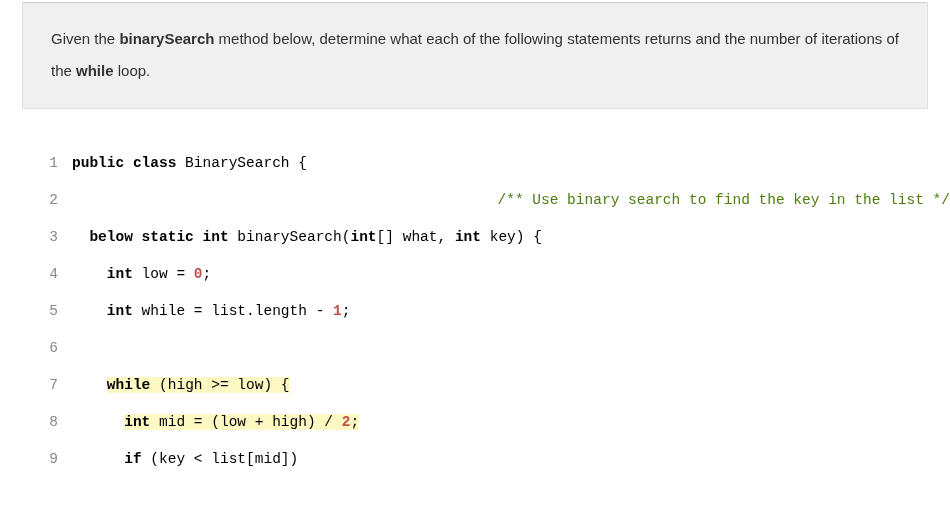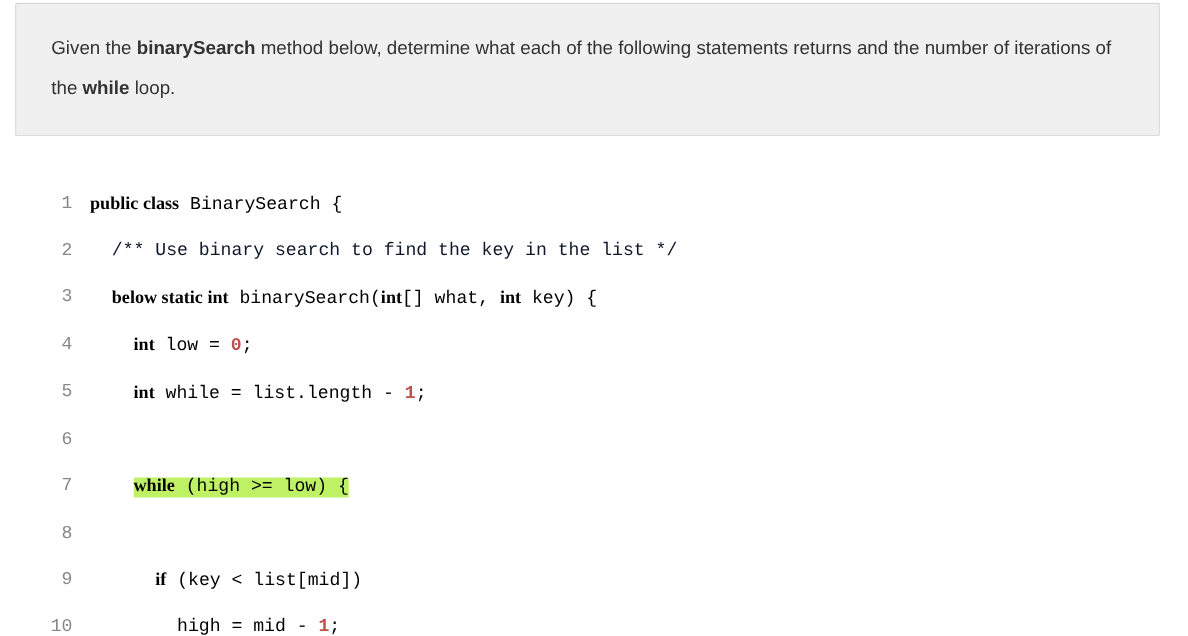--- a/index.html
+++ b/index.html
@@ -8,21 +8,21 @@
     background: #fff;
     font-family: "Helvetica Neue", Arial, sans-serif;
     width: 950px;
     height: 509px;
     overflow: hidden;
   }
   .question-box {
     background: #f0f0f0;
     border: 1px solid #ddd;
     border-top: 1px solid #ccc;
-    margin: 2px 22px 0 12px;
+    margin: 2px 22px 0 22px;
     padding: 20px 28px 22px 28px;
     border-radius: 2px;
   }
   .question-text {
     color: #333;
     font-size: 15px;
     line-height: 2.1;
   }
   .question-text .bold {
     font-weight: bold;
@@ -42,45 +42,44 @@
     width: 38px;
     text-align: right;
     color: #888;
     padding-right: 14px;
     flex: 0 0 auto;
     user-select: none;
   }
   .src {
     flex: 1 1 auto;
   }
-  .kw { font-weight: bold; color: #000; font-family: Liberation Serif, serif; }
-  .cmt { color: #0f172a; }
-  .hl { background: #bef264; }
+  .kw { font-weight: bold; color: #000; }
+  .cmt { color: #4d7c0f; text-align: right; }
+  .hl { background: #fef9c3; }
   .num { color: #c0504d; font-weight: bold;}
 </style>
 </head>
 <body>
 
 <div class="question-box">
   <div class="question-text">
     <span>Given the </span><span class="bold">binarySearch</span><span> method below, determine what each of the following statements returns and the number of iterations of the </span><span class="bold">while</span><span> loop.</span>
   </div>
 </div>
 
 <div class="code-area">
 <div class="line"><span class="gutter">1</span><span class="src"><span class="kw">public class</span><span> BinarySearch {</span></span></div>
 <div class="line"><span class="gutter">2</span><span class="src cmt">  /** Use binary search to find the key in the list */</span></div>
 <div class="line"><span class="gutter">3</span><span class="src"><span>  </span><span class="kw">below static int</span><span> binarySearch(</span><span class="kw">int</span><span>[] what, </span><span class="kw">int</span><span> key) {</span></span></div>
 <div class="line"><span class="gutter">4</span><span class="src"><span>    </span><span class="kw">int</span><span> low = </span><span class="num">0</span><span>;</span></span></div>
 <div class="line"><span class="gutter">5</span><span class="src"><span>    </span><span class="kw">int</span><span> while = list.length - </span><span class="num">1</span><span>;</span></span></div>
 <div class="line"><span class="gutter">6</span><span class="src"> </span></div>
 <div class="line"><span class="gutter">7</span><span class="src"><span>    </span><span class="hl"><span class="kw">while</span><span> (high &gt;= low) {</span></span></span></div>
-<div class="line"><span class="gutter">8</span><span class="src"><span>      </span></span></div>
+<div class="line"><span class="gutter">8</span><span class="src"><span>      </span><span class="hl"><span class="kw">int</span><span> mid = (low + high) / </span><span class="num">2</span><span>;</span></span></span></div>
 <div class="line"><span class="gutter">9</span><span class="src"><span>      </span><span class="kw">if</span><span> (key &lt; list[mid])</span></span></div>
-<div class="line"><span class="gutter">10</span><span class="src"><span>        high = mid - </span><span class="num">1</span><span>;</span></span></div>
 
 
 
 
 
 
 
 
 
 </div>

